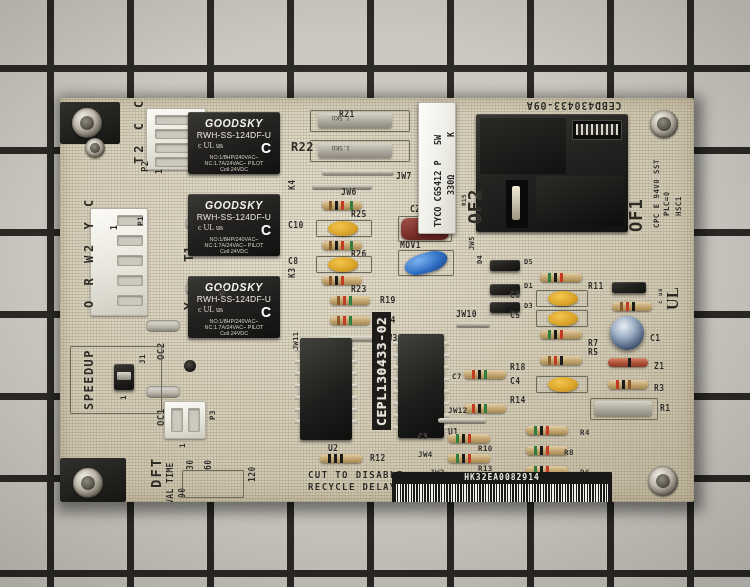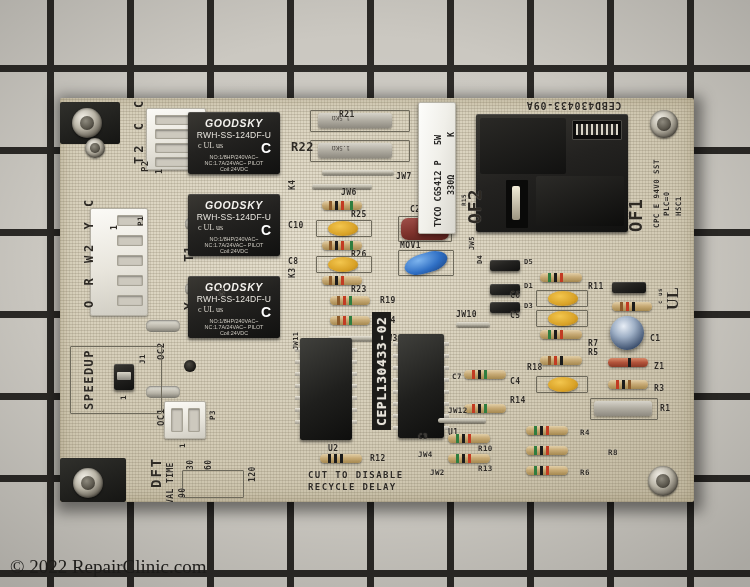--- a/index.html
+++ b/index.html
@@ -525,21 +525,21 @@
 
     <div class="outline" style="left:476px;top:278px;width:52px;height:17px;"></div>
     <div class="cap-disc" style="left:488px;top:279px;width:30px;height:15px;"></div>
     <div class="silk" style="left:450px;top:279px;font-size:8px;">C4</div>
 
     <div class="res" style="left:404px;top:272px;width:42px;">
       <div class="bnd" style="left:8px;background:#c23b22;"></div>
       <div class="bnd" style="left:14px;background:#1b1b1b;"></div>
       <div class="bnd" style="left:20px;background:#2f7d3f;"></div>
     </div>
-    <div class="silk" style="left:450px;top:265px;font-size:8px;margin-left:17px;">R18</div>
+    <div class="silk" style="left:450px;top:265px;font-size:8px;">R18</div>
 
     <div class="res" style="left:404px;top:306px;width:42px;">
       <div class="bnd" style="left:8px;background:#c23b22;"></div>
       <div class="bnd" style="left:14px;background:#1b1b1b;"></div>
       <div class="bnd" style="left:20px;background:#2f7d3f;"></div>
     </div>
     <div class="silk" style="left:450px;top:298px;font-size:8px;">R14</div>
 
     <div class="blk" style="left:552px;top:184px;width:34px;height:11px;"></div>
     <div class="res" style="left:552px;top:204px;width:40px;">
@@ -644,31 +644,34 @@
       <div class="bnd" style="left:14px;background:#1b1b1b;"></div>
       <div class="bnd" style="left:20px;background:#c23b22;"></div>
     </div>
     <div class="silk" style="left:520px;top:330px;font-size:7.5px;">R4</div>
 
     <div class="res" style="left:466px;top:348px;width:42px;">
       <div class="bnd" style="left:8px;background:#2f7d3f;"></div>
       <div class="bnd" style="left:14px;background:#1b1b1b;"></div>
       <div class="bnd" style="left:20px;background:#c23b22;"></div>
     </div>
-    <div class="silk" style="left:548px;top:350px;font-size:7.5px;">R8</div>
+    <div class="silk" style="left:504px;top:350px;font-size:7.5px;">R8</div>
 
     <div class="res" style="left:466px;top:368px;width:42px;">
       <div class="bnd" style="left:8px;background:#2f7d3f;"></div>
       <div class="bnd" style="left:14px;background:#1b1b1b;"></div>
       <div class="bnd" style="left:20px;background:#c23b22;"></div>
     </div>
     <div class="silk" style="left:520px;top:370px;font-size:7.5px;">R6</div>
 
     <div class="silk" style="left:392px;top:274px;font-size:7.5px;">C7</div>
     <div class="silk rot90" style="left:232px;top:252px;font-size:7px;">JW11</div>
     <div class="silk rot90" style="left:158px;top:198px;font-size:7px;">Q2</div>
 
+    <div id="barcode" style="left:332px;top:374px;width:220px;height:34px;">
+      <div class="bctext">HK32EA0082914</div>
+      <div class="bars"></div>
+    </div>
 
   </div>
 
-  <div id="wm-copy">© 2022 RepairClinic.com</div>
 
 </div>
 
 </body></html>

